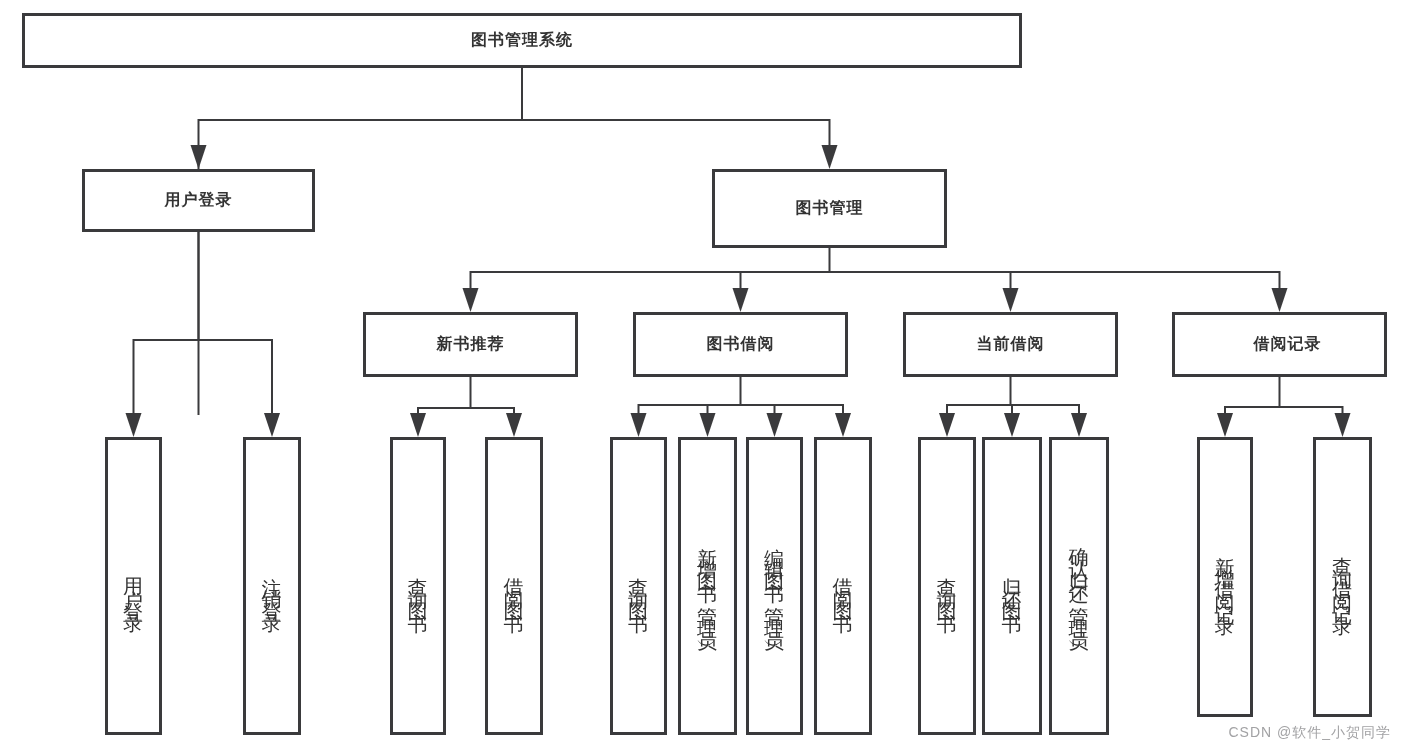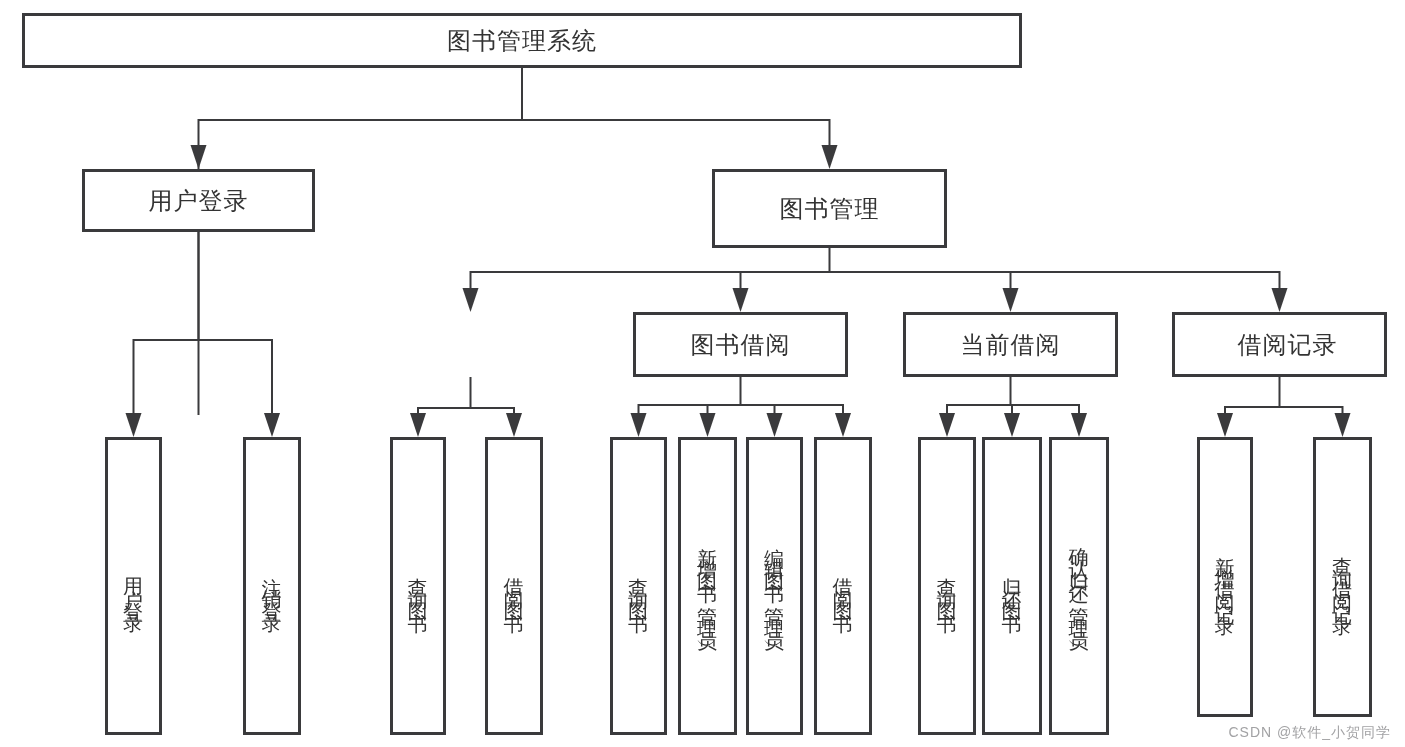--- a/index.html
+++ b/index.html
@@ -20,21 +20,21 @@
   .node {
     position: absolute;
     background: #ffffff;
     border: 3px solid #3a3a3c;
     box-sizing: border-box;
     display: flex;
     align-items: center;
     justify-content: center;
     color: #333333;
   }
-  .h-node { font-size: 24px; letter-spacing: 1px; white-space: nowrap; }
+  .h-node { font-size: 16px; letter-spacing: 1px; white-space: nowrap; font-weight: bold; }
   .v-node {
     writing-mode: vertical-rl;
     font-size: 20px;
     letter-spacing: 12px;
     line-height: 1;
   }
   .watermark {
     position: absolute;
     right: 14px;
     bottom: 5px;
@@ -106,20 +106,23 @@
     <span>图书管理系统</span>
   </div>
 
   <div class="node h-node" style="left:82px; top:169px; width:233px; height:63px;">
     <span>用户登录</span>
   </div>
   <div class="node h-node" style="left:712px; top:169px; width:235px; height:79px;">
     <span>图书管理</span>
   </div>
 
+  <div class="node h-node" style="left:363px; top:312px; width:215px; height:65px;">
+    <span>新书推荐</span>
+  </div>
   <div class="node h-node" style="left:903px; top:312px; width:215px; height:65px;">
     <span>当前借阅</span>
   </div>
   <div class="node h-node" style="left:633px; top:312px; width:215px; height:65px;">
     <span>图书借阅</span>
   </div>
   <div class="node h-node" style="left:1172px; top:312px; width:215px; height:65px;padding-left:16px;">
     <span>借阅记录</span>
   </div>
 

